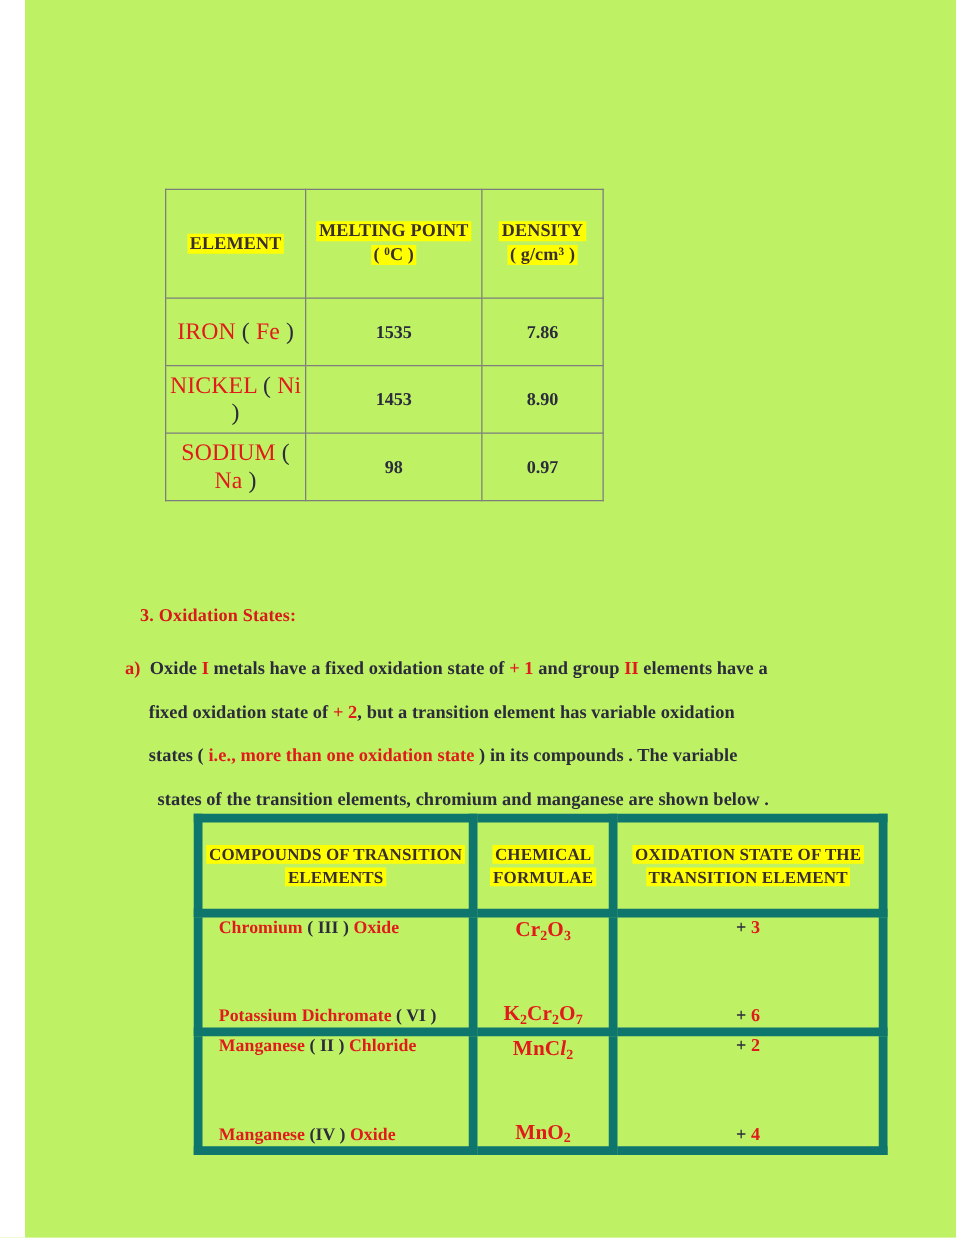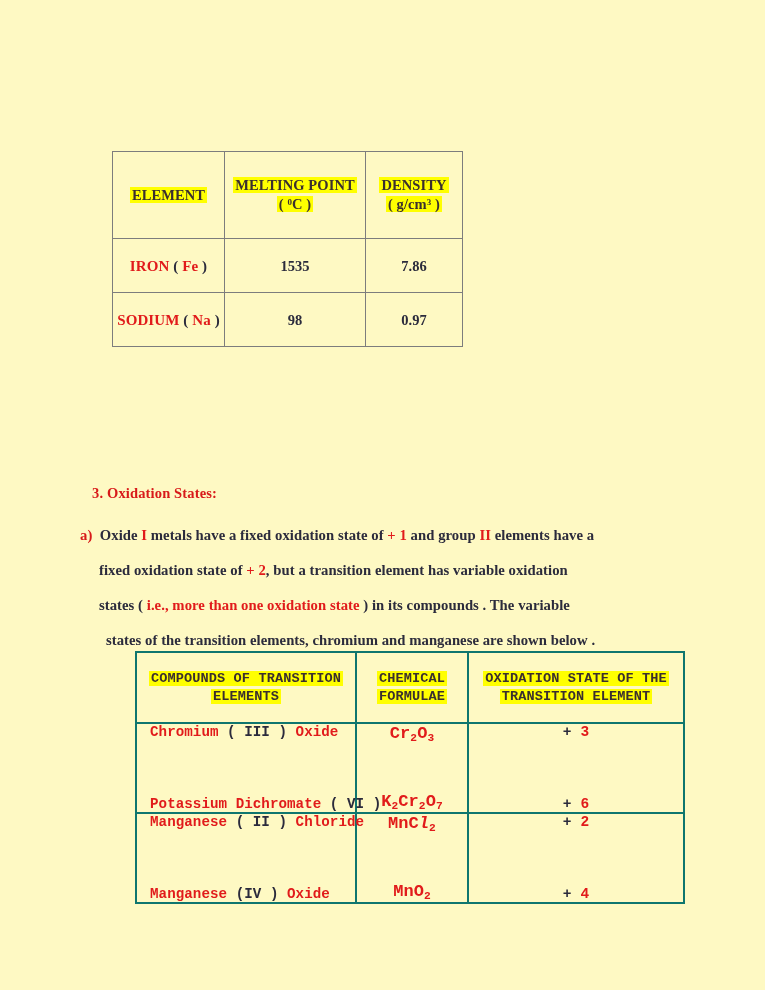--- a/index.html
+++ b/index.html
@@ -11,21 +11,22 @@
     width: 765px;
     height: 990px;
     position: relative;
     font-family: "Liberation Serif", "DejaVu Serif", serif;
     overflow: hidden;
   }
 
   .page {
     position: absolute;
     inset: 0;
-    background: #fef9c3;
+    background: #bef264;
+    margin-left: 20px;
   }
 
   
   .red  { color: #e11b1b; }
   .dark { color: #2b2b3c; }
   .hl   { background: #ffff00; padding: 0 2px; }
 
   
   .table1 {
     position: absolute;
@@ -51,22 +52,22 @@
   .t1-head-txt {
     font-size: 14.5px;
     font-weight: bold;
     color: #3a2f2f;
     line-height: 1.28;
     letter-spacing: 0.1px;
   }
   .t1-head-txt .hl { color: #3a2f2f; }
 
   .t1-elem {
-    font-size: 15px;
-    font-weight: bold;
+    font-size: 19px;
+    font-weight: normal;
     letter-spacing: 0.1px;
   }
   .t1-val {
     font-size: 14.5px;
     font-weight: bold;
     color: #2b2b3c;
   }
   sup.deg { font-size: 0.62em; vertical-align: 0.42em; }
   sup.cube { font-size: 0.62em; vertical-align: 0.42em; }
 
@@ -103,24 +104,23 @@
   
   .table2 {
     position: absolute;
     left: 135px;
     top: 651px;
     width: 548px;
     border-collapse: collapse;
     table-layout: fixed;
   }
   .table2 td {
-    border: 2px solid #0f766e;
+    border: 7px solid #0f766e;
     vertical-align: middle;
     padding: 0;
-    font-family: Liberation Mono, monospace;
   }
   .table2 .d1 { width: 220px; }
   .table2 .d2 { width: 112px; }
   .table2 .d3 { width: 216px; }
 
   .t2-head td { height: 69px; text-align: center; }
   .t2-body td { height: 88px; }
 
   .t2-head-txt {
     font-size: 13.6px;
@@ -200,20 +200,31 @@
           <span class="t1-elem"><span class="red">IRON</span><span class="dark"> ( </span><span class="red">Fe</span><span class="dark"> )</span></span>
         </td>
         <td>
           <span class="t1-val">1535</span>
         </td>
         <td>
           <span class="t1-val">7.86</span>
         </td>
       </tr>
 
+      <tr class="t1-body">
+        <td>
+          <span class="t1-elem"><span class="red">NICKEL</span><span class="dark"> ( </span><span class="red">Ni</span><span class="dark"> )</span></span>
+        </td>
+        <td>
+          <span class="t1-val">1453</span>
+        </td>
+        <td>
+          <span class="t1-val">8.90</span>
+        </td>
+      </tr>
 
 
       <tr class="t1-body">
         <td>
           <span class="t1-elem"><span class="red">SODIUM</span><span class="dark"> ( </span><span class="red">Na</span><span class="dark"> )</span></span>
         </td>
         <td>
           <span class="t1-val">98</span>
         </td>
         <td>

